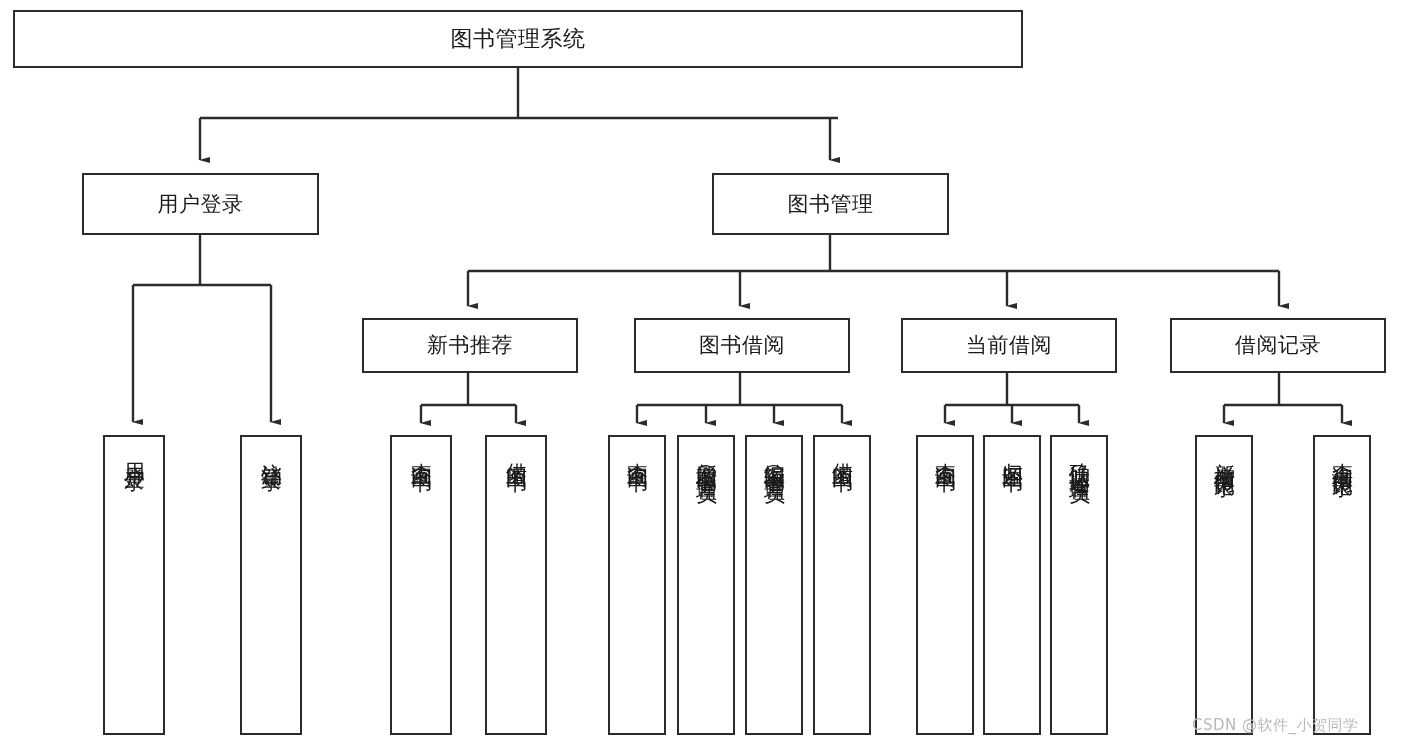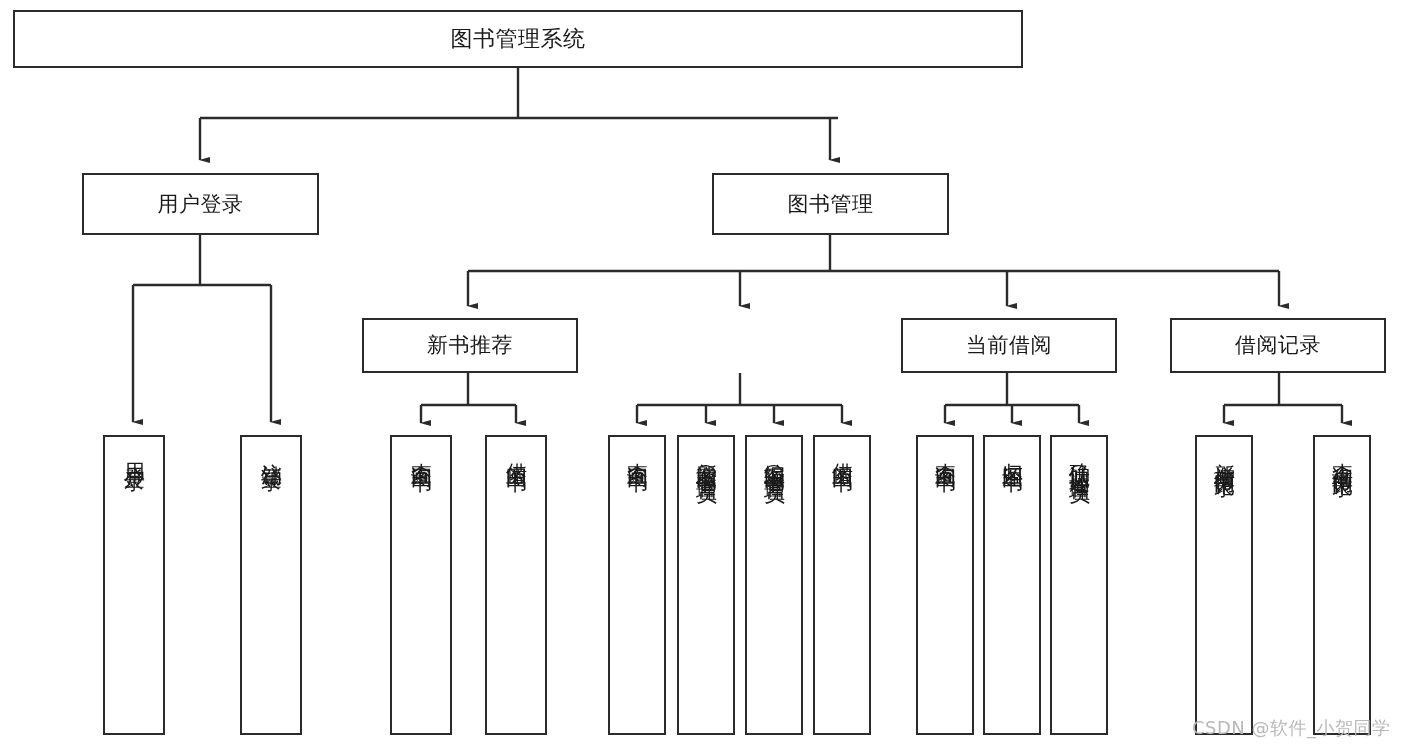--- a/index.html
+++ b/index.html
@@ -60,21 +60,21 @@
     writing-mode: vertical-rl;
     text-orientation: upright;
     font-size: 21px;
     line-height: 1.0;
     letter-spacing: 3px;
     white-space: normal;
     max-height: 284px;
   }
   .watermark {
     position: absolute;
-    font-size: 18px;
+    font-size: 15px;
     color: #b9b9b9;
     letter-spacing: 0.5px;
     white-space: pre;
     user-select: none;
   }
 </style>
 </head>
 <body>
 
 <div id="canvas">
@@ -136,20 +136,23 @@
   <div class="node horiz" style="left:82px; top:173px; width:237px; height:62px;">
     <span class="lbl">用户登录</span>
   </div>
   <div class="node horiz" style="left:362px; top:318px; width:216px; height:55px;">
     <span class="lbl">新书推荐</span>
   </div>
 
   <div class="node horiz" style="left:712px; top:173px; width:237px; height:62px;">
     <span class="lbl">图书管理</span>
   </div>
+  <div class="node horiz" style="left:634px; top:318px; width:216px; height:55px;">
+    <span class="lbl">图书借阅</span>
+  </div>
   <div class="node horiz" style="left:1170px; top:318px; width:216px; height:55px;">
     <span class="lbl">借阅记录</span>
   </div>
   <div class="node horiz" style="left:901px; top:318px; width:216px; height:55px;">
     <span class="lbl">当前借阅</span>
   </div>
 
   <div class="node vert" style="left:103px; top:435px; width:62px; height:300px;">
     <span class="lbl">用户登录</span>
   </div>

